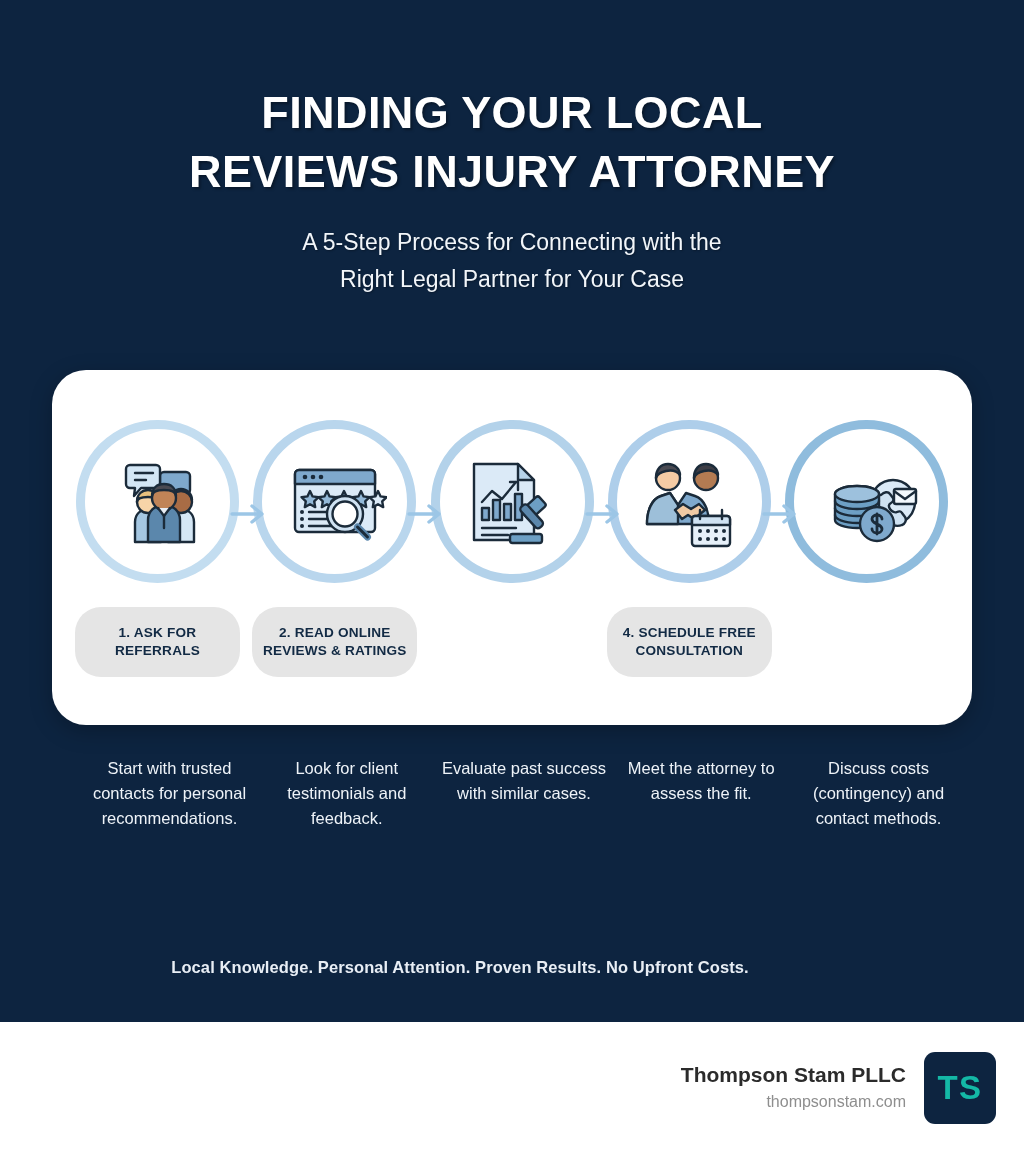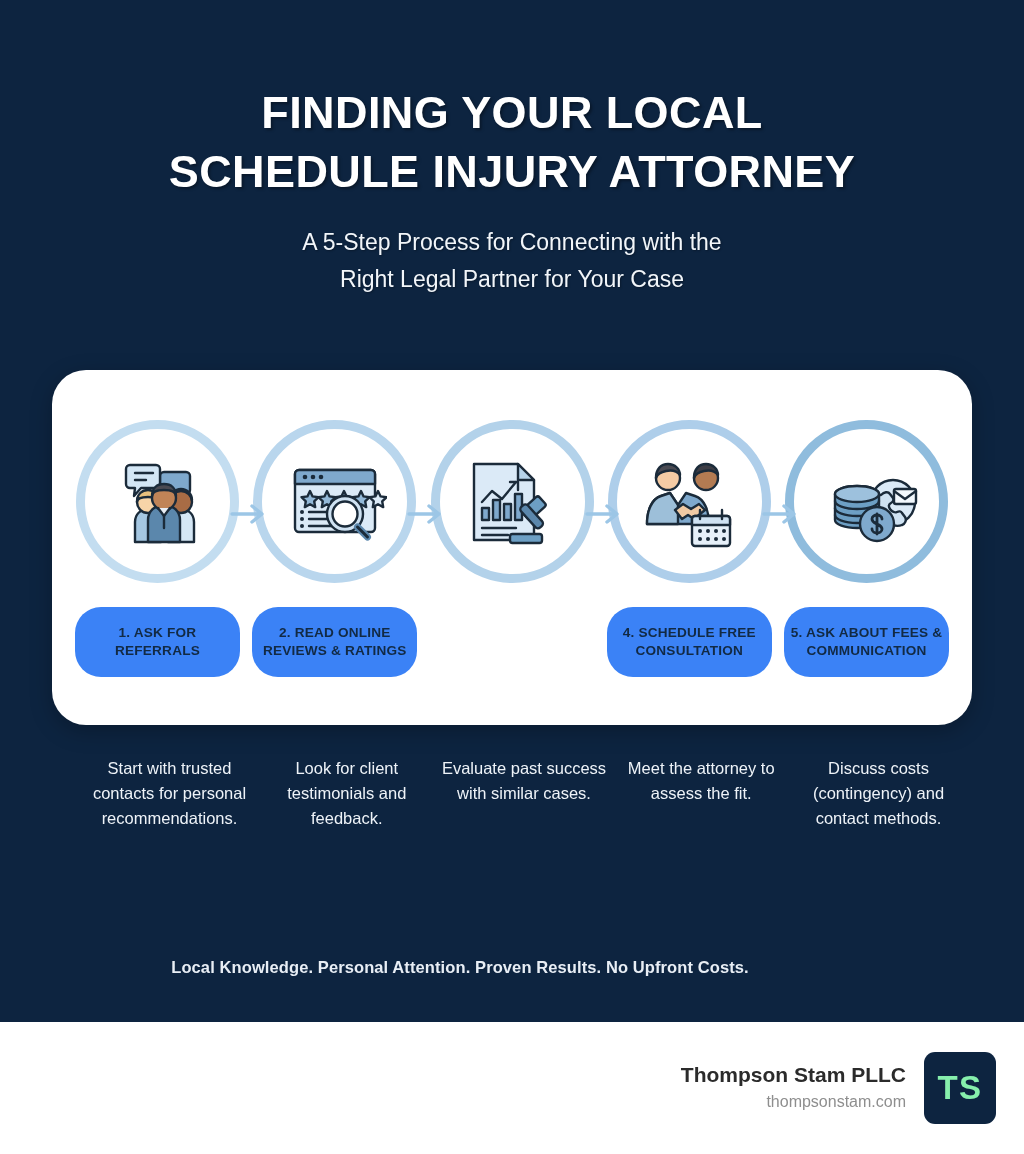--- a/index.html
+++ b/index.html
@@ -105,21 +105,21 @@
     top: 131px;
     right: -30px;
     width: 42px;
     height: 26px;
     z-index: 3;
   }
 
   
   .pill {
     margin-top: 24px;
-    background: #3b82f6;
+    background: #e5e5e5;
     border-radius: 26px;
     width: 100%;
     min-height: 62px;
     display: flex;
     align-items: center;
     justify-content: center;
     text-align: center;
     padding: 17px 6px;
     box-sizing: border-box;
   }
@@ -196,33 +196,33 @@
   .logo-box {
     width: 72px;
     height: 72px;
     background: #0d2440;
     border-radius: 11px;
     display: flex;
     align-items: center;
     justify-content: center;
   }
   .logo-box span {
-    color: #86efac;
+    color: #14b8a6;
     font-size: 33px;
     font-weight: bold;
     letter-spacing: 1.5px;
   }
 </style>
 </head>
 <body>
 
 <div class="hero">
   <h1 class="title">
     <span>FINDING YOUR LOCAL</span><br>
-    <span>SCHEDULE INJURY ATTORNEY</span>
+    <span>REVIEWS INJURY ATTORNEY</span>
   </h1>
   <div class="subtitle">
     <span>A 5-Step Process for Connecting with the</span><br>
     <span>Right Legal Partner for Your Case</span>
   </div>
 </div>
 
 <div class="card">
   <div class="steps-row">
 
@@ -372,23 +372,20 @@
             <g fill="none">
               <path d="M20 51c0 4.4 9.8 8 22 8s22-3.6 22-8"></path>
               <path d="M20 58c0 4.4 9.8 8 22 8s22-3.6 22-8"></path>
               <path d="M20 65c0 4.4 9.8 8 22 8s22-3.6 22-8"></path>
             </g>
             <circle cx="62" cy="74" r="17" fill="#7fa9cd"></circle>
             <path d="M62 64v20M67 69c0-3-3-4-5-4s-5 1-5 4 3 4 5 5 5 2 5 5-3 4-5 4-5-1-5-4" fill="none" stroke-width="2.8"></path>
           </g>
         </svg>
       </div>
-      <div class="pill">
-        <span>5. ASK ABOUT FEES &amp; COMMUNICATION</span>
-      </div>
     </div>
 
   </div>
 </div>
 
 <div class="descs">
   <div class="desc">Start with trusted contacts for personal recommendations.</div>
   <div class="desc">Look for client testimonials and feedback.</div>
   <div class="desc">Evaluate past success with similar cases.</div>
   <div class="desc">Meet the attorney to assess the fit.</div>

